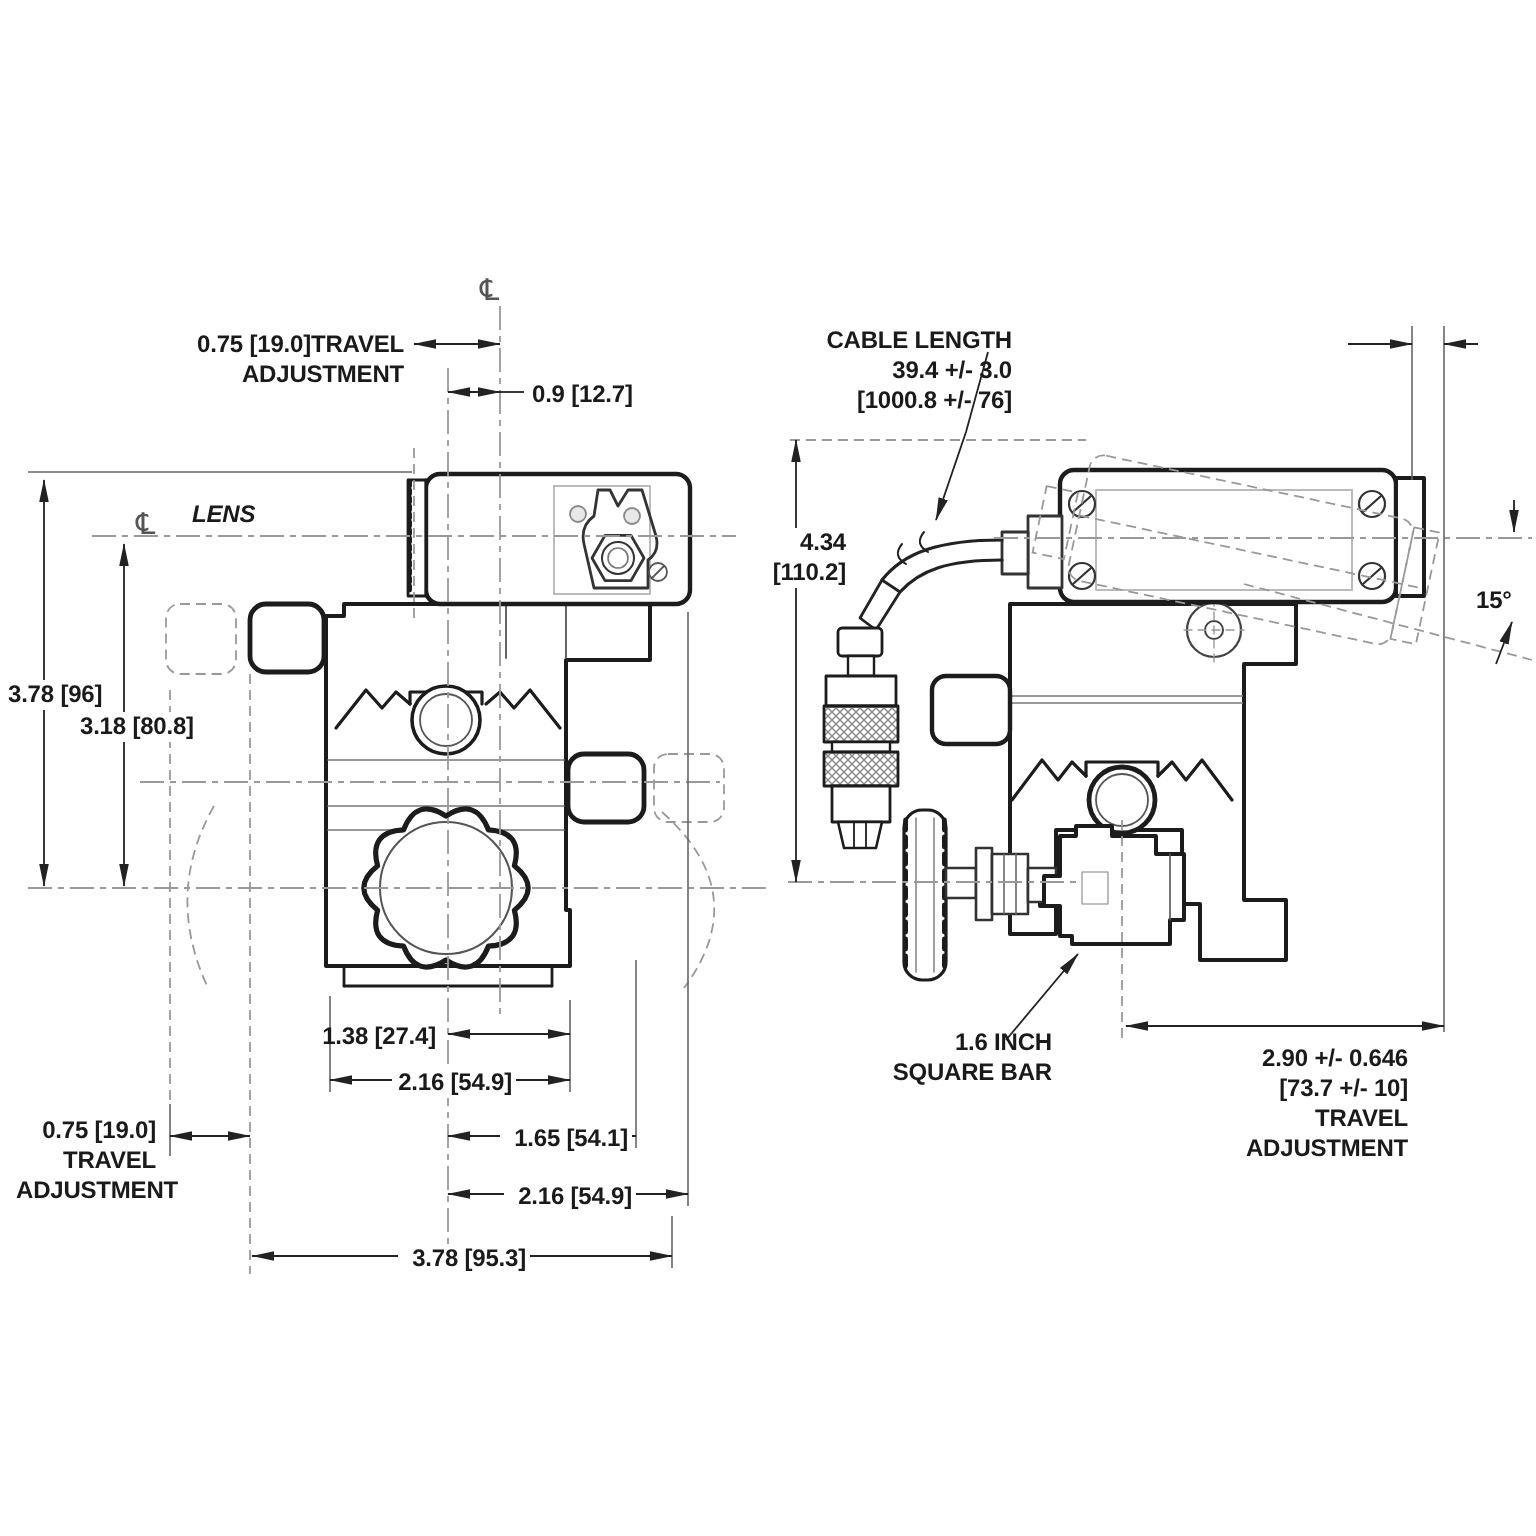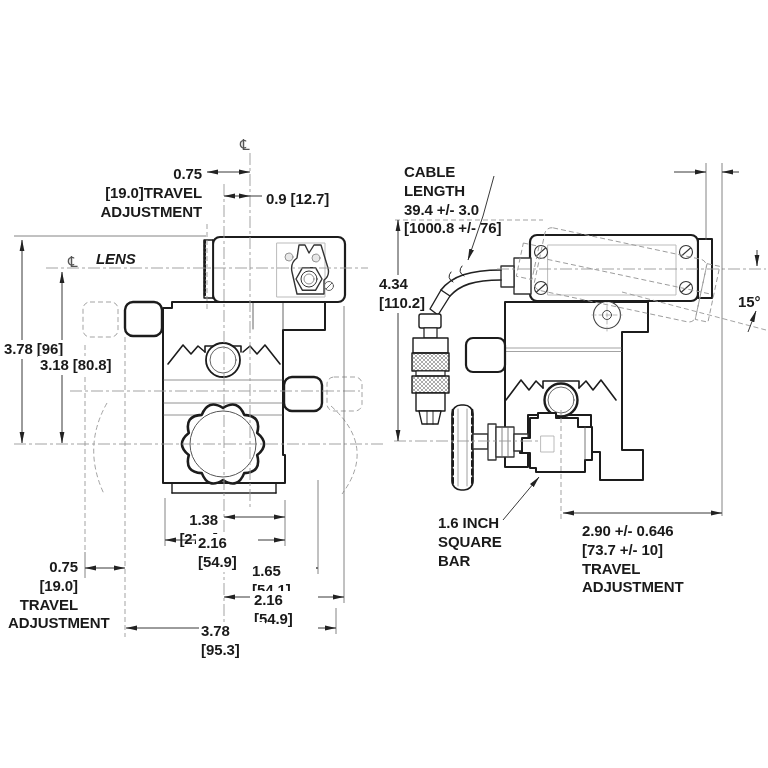--- a/index.html
+++ b/index.html
@@ -1,21 +1,21 @@
 <!DOCTYPE html>
 <html><head>
 <meta charset="utf-8">
 <style>
   html,body{margin:0;padding:0;background:#fff;}
   #page{position:relative;width:768px;height:768px;background:#ffffff;overflow:hidden;
         font-family:"Liberation Sans",sans-serif;}
   svg{position:absolute;left:0;top:0;}
-  .lbl{position:absolute;font-size:15px;font-weight:600;line-height:1.25;color:#1a1a1a;
+  .lbl{position:absolute;font-size:12px;font-weight:600;line-height:1.25;color:#1a1a1a;
        white-space:pre-line;letter-spacing:-0.1px;}
-  .ctr{text-align:left;}
+  .ctr{text-align:right;}
   .rgt{text-align:right;}
   .bgw{background:#ffffff;padding:0 2px;}
   .sym{font-family:"DejaVu Sans",sans-serif;font-size:15px;font-weight:400;color:#555;}
 </style>
 </head>
 <body>
 
 <div id="page">
 
 <svg width="768" height="768" viewBox="0 0 768 768">
@@ -218,21 +218,21 @@
   <div class="lbl bgw ctr" style="left:250px;top:562px;width:62px;">1.65 [54.1]</div>
   <div class="lbl bgw ctr" style="left:252px;top:591px;width:62px;">2.16 [54.9]</div>
   <div class="lbl bgw ctr" style="left:199px;top:622px;width:62px;">3.78 [95.3]</div>
   <div class="lbl rgt" style="left:8px;top:558px;width:70px;">0.75 [19.0]
 TRAVEL
 ADJUSTMENT</div>
 
   <div class="lbl ctr" style="left:404px;top:163px;width:102px;">CABLE LENGTH
 39.4 +/- 3.0
 [1000.8 +/- 76]</div>
-  <div class="lbl bgw ctr" style="left:377px;top:264px;width:44px;margin-top:11px;">4.34
+  <div class="lbl bgw ctr" style="left:377px;top:264px;width:44px;">4.34
 [110.2]</div>
   <div class="lbl" style="left:738px;top:293px;">15°</div>
   <div class="lbl ctr" style="left:438px;top:514px;width:88px;">1.6 INCH
 SQUARE BAR</div>
   <div class="lbl ctr" style="left:582px;top:522px;width:122px;">2.90 +/- 0.646
 [73.7 +/- 10]
 TRAVEL
 ADJUSTMENT</div>
 </div>
 

